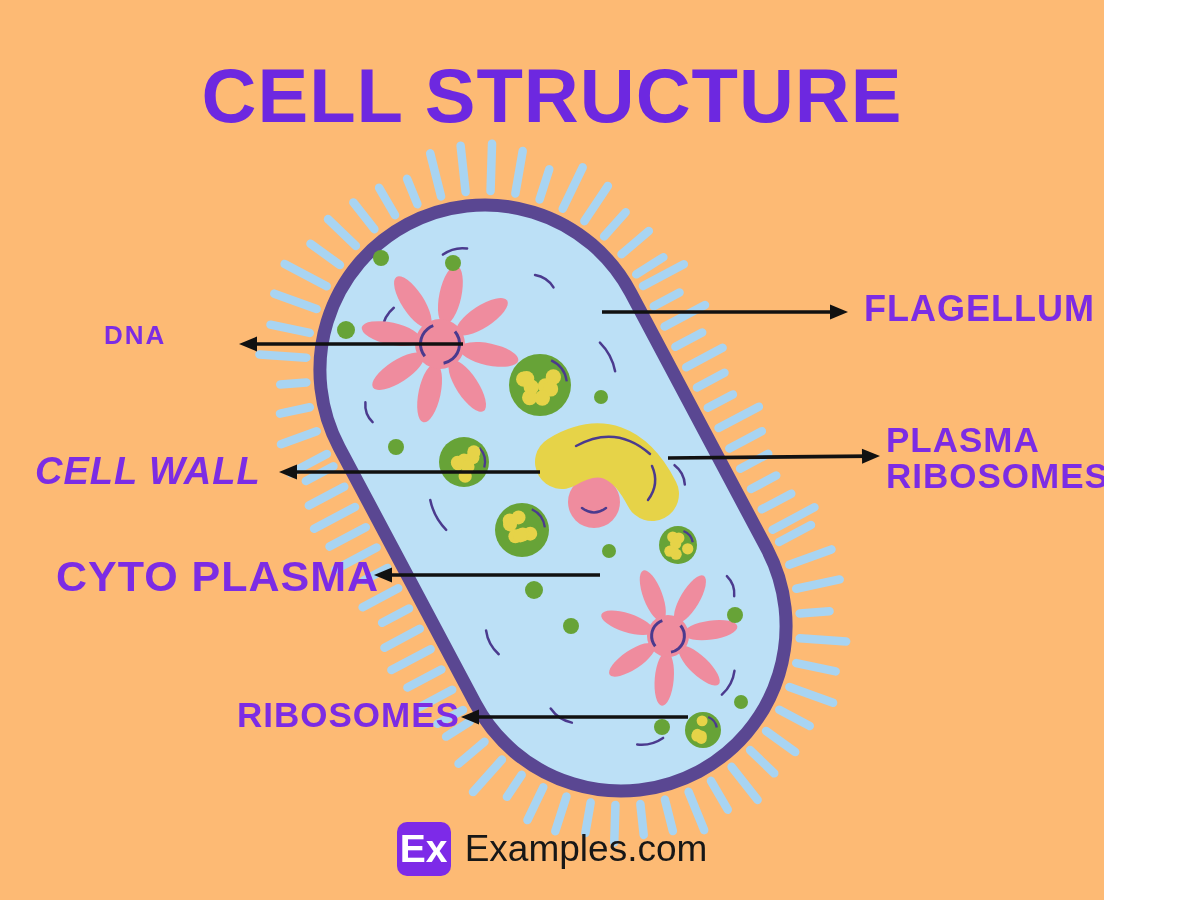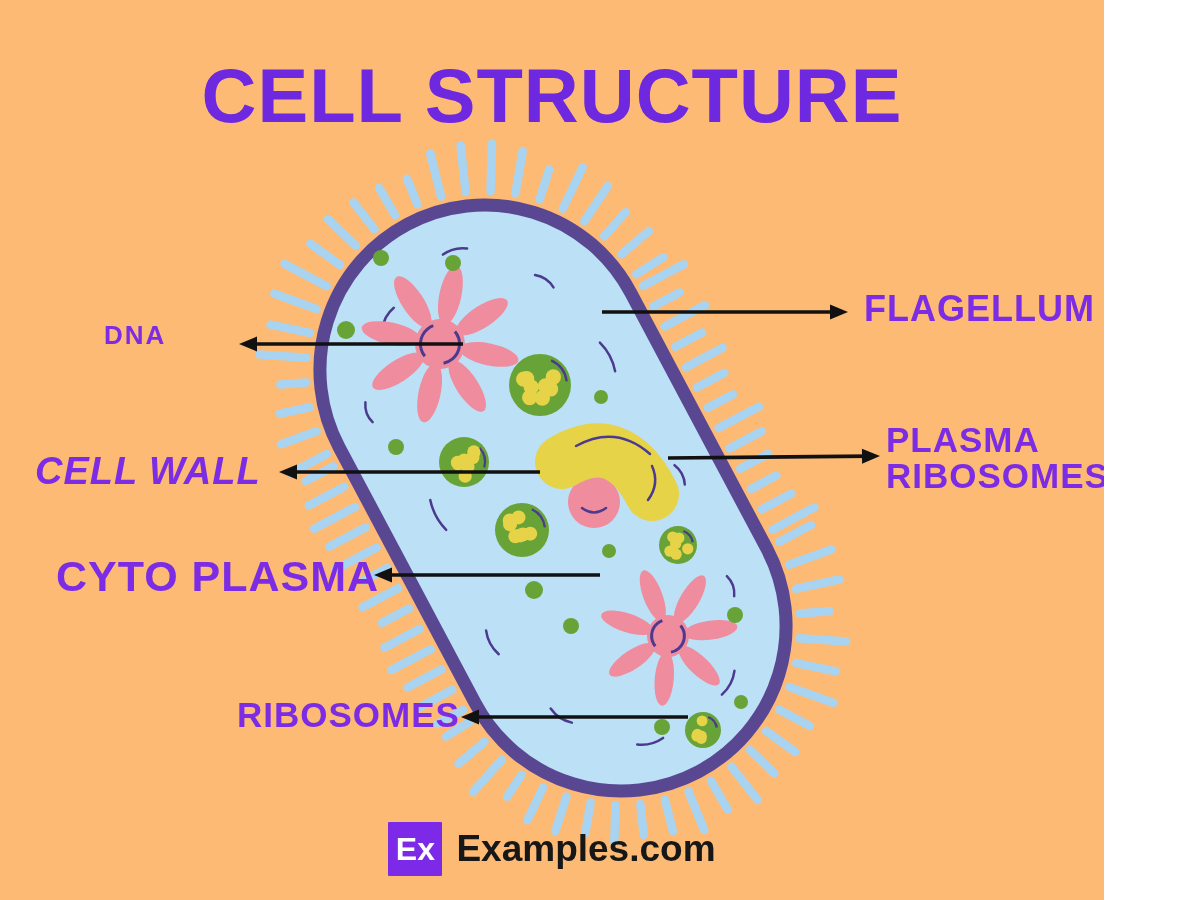--- a/index.html
+++ b/index.html
@@ -21,25 +21,25 @@
   .lbl-cellwall{left:35px;top:452px;font-size:38px;font-style:italic;}
   .lbl-cyto{left:56px;top:555px;font-size:43px;}
   .lbl-ribo{left:195px;top:697px;font-size:35px;margin-left:42px;}
   .lbl-flag{left:864px;top:291px;font-size:36px;}
   .lbl-plasma{left:886px;top:422px;font-size:35px;width:245px;white-space:normal;}
   .footer{
     position:absolute;left:0;right:0;top:822px;
     display:flex;justify-content:center;align-items:center;gap:14px;
   }
   .logo-badge{
-    width:54px;height:54px;border-radius:1px;background:var(--logo_bg,#7d2ae8);
+    width:54px;height:54px;border-radius:10px;background:var(--logo_bg,#7d2ae8);
     display:flex;align-items:center;justify-content:center;
-    color:#fff;font-size:32px;font-weight:800;
-  }
-  .brand-name{font-size:37px;font-weight:700;color:var(--footer_text,#171717);}
+    color:#fff;font-size:39px;font-weight:800;
+  }
+  .brand-name{font-size:37px;font-weight:400;color:var(--footer_text,#171717);}
 </style>
 </head>
 <body>
 
 <div class="canvas">
 
   <h1 class="page-title">CELL STRUCTURE</h1>
 
   <svg id="cell-svg" viewBox="0 0 1200 900">
       <g>

